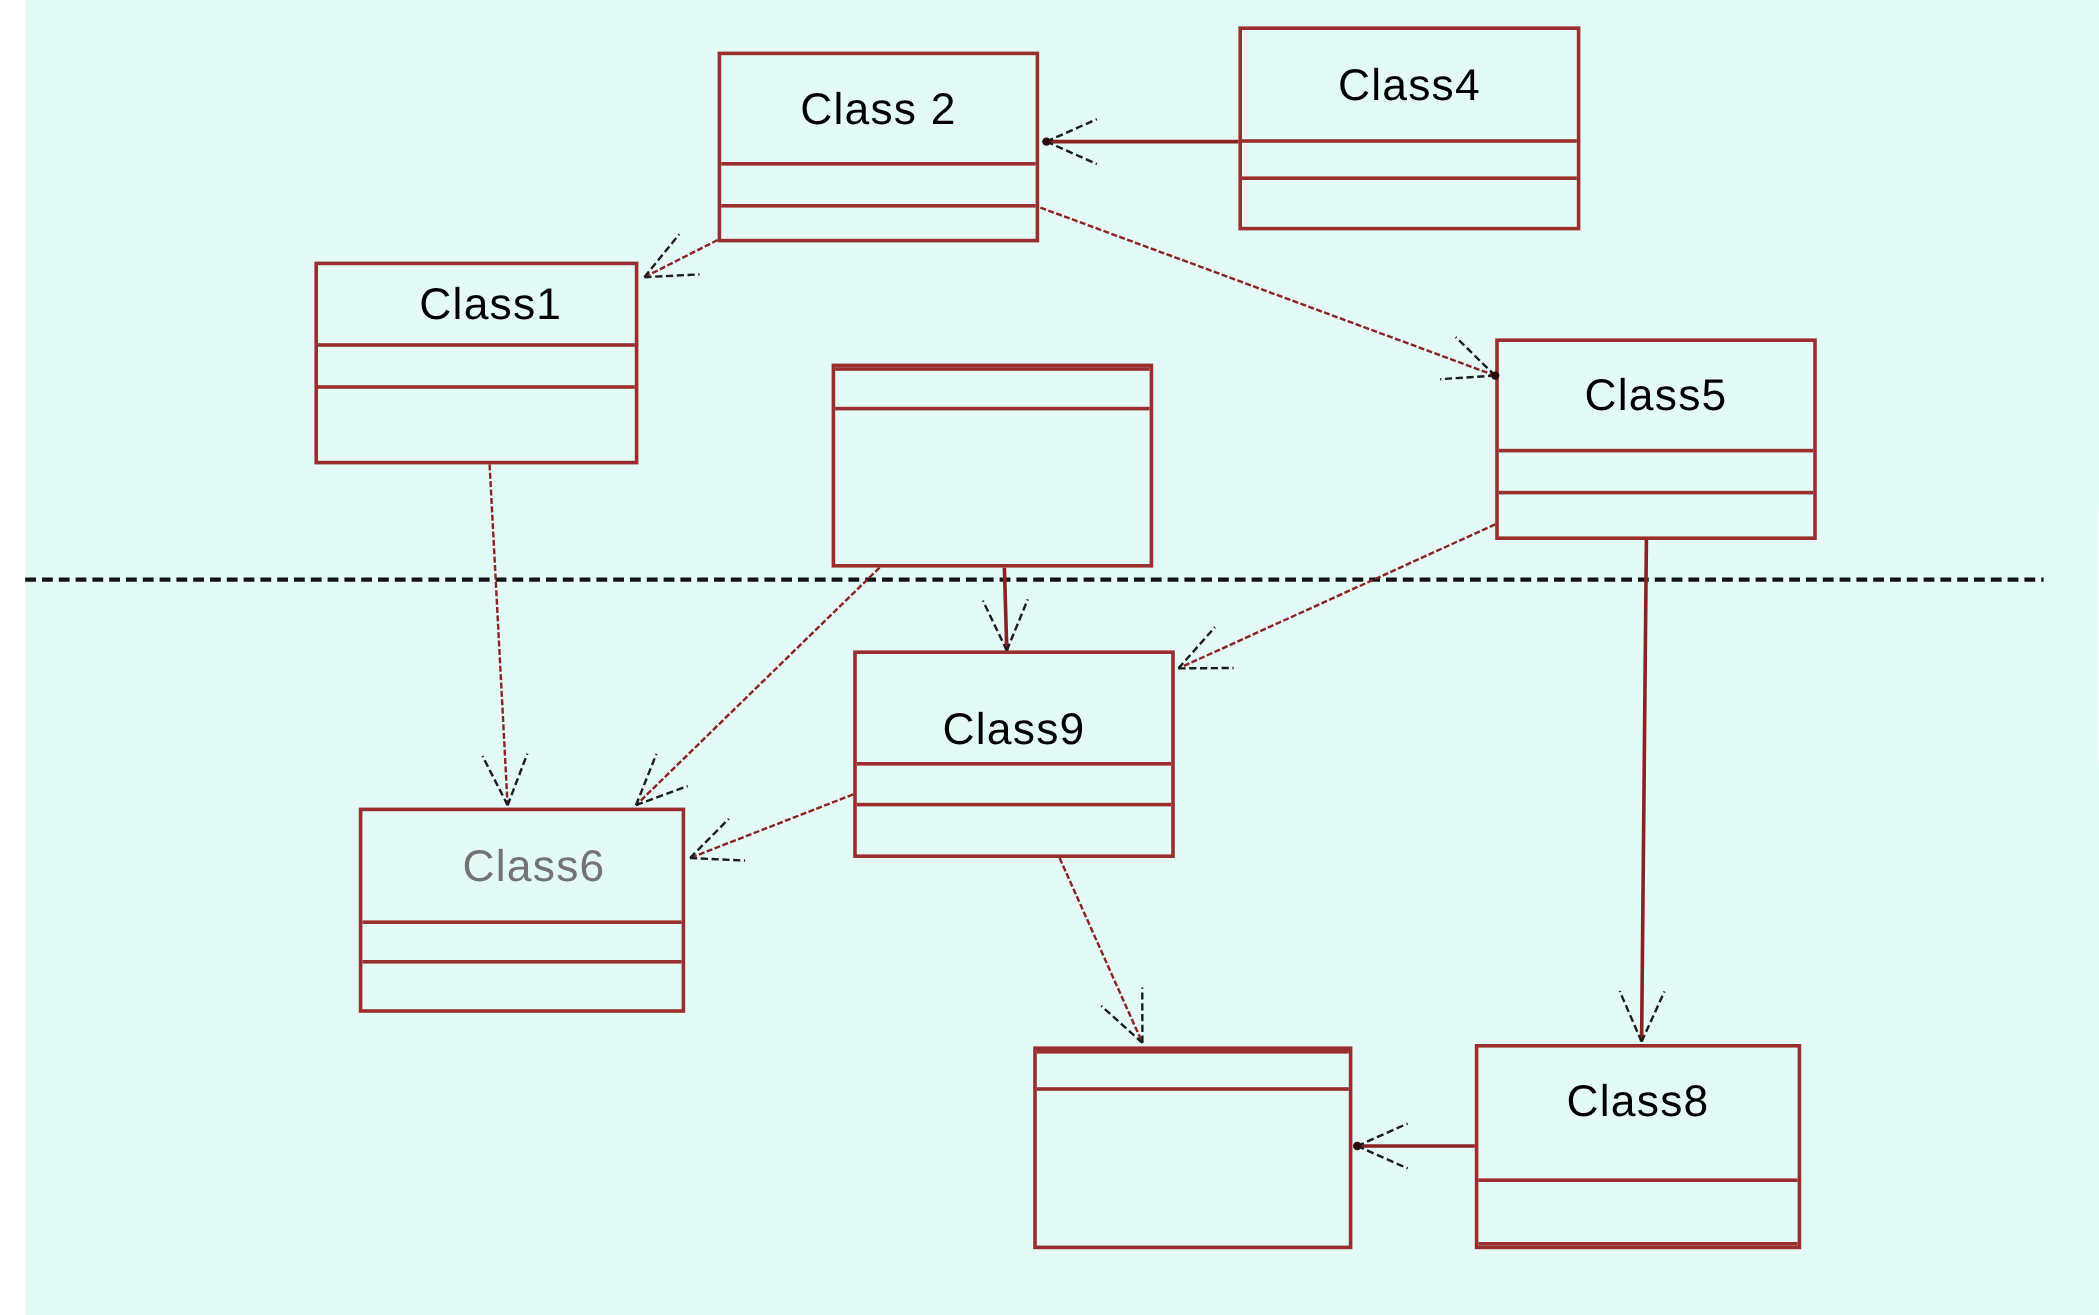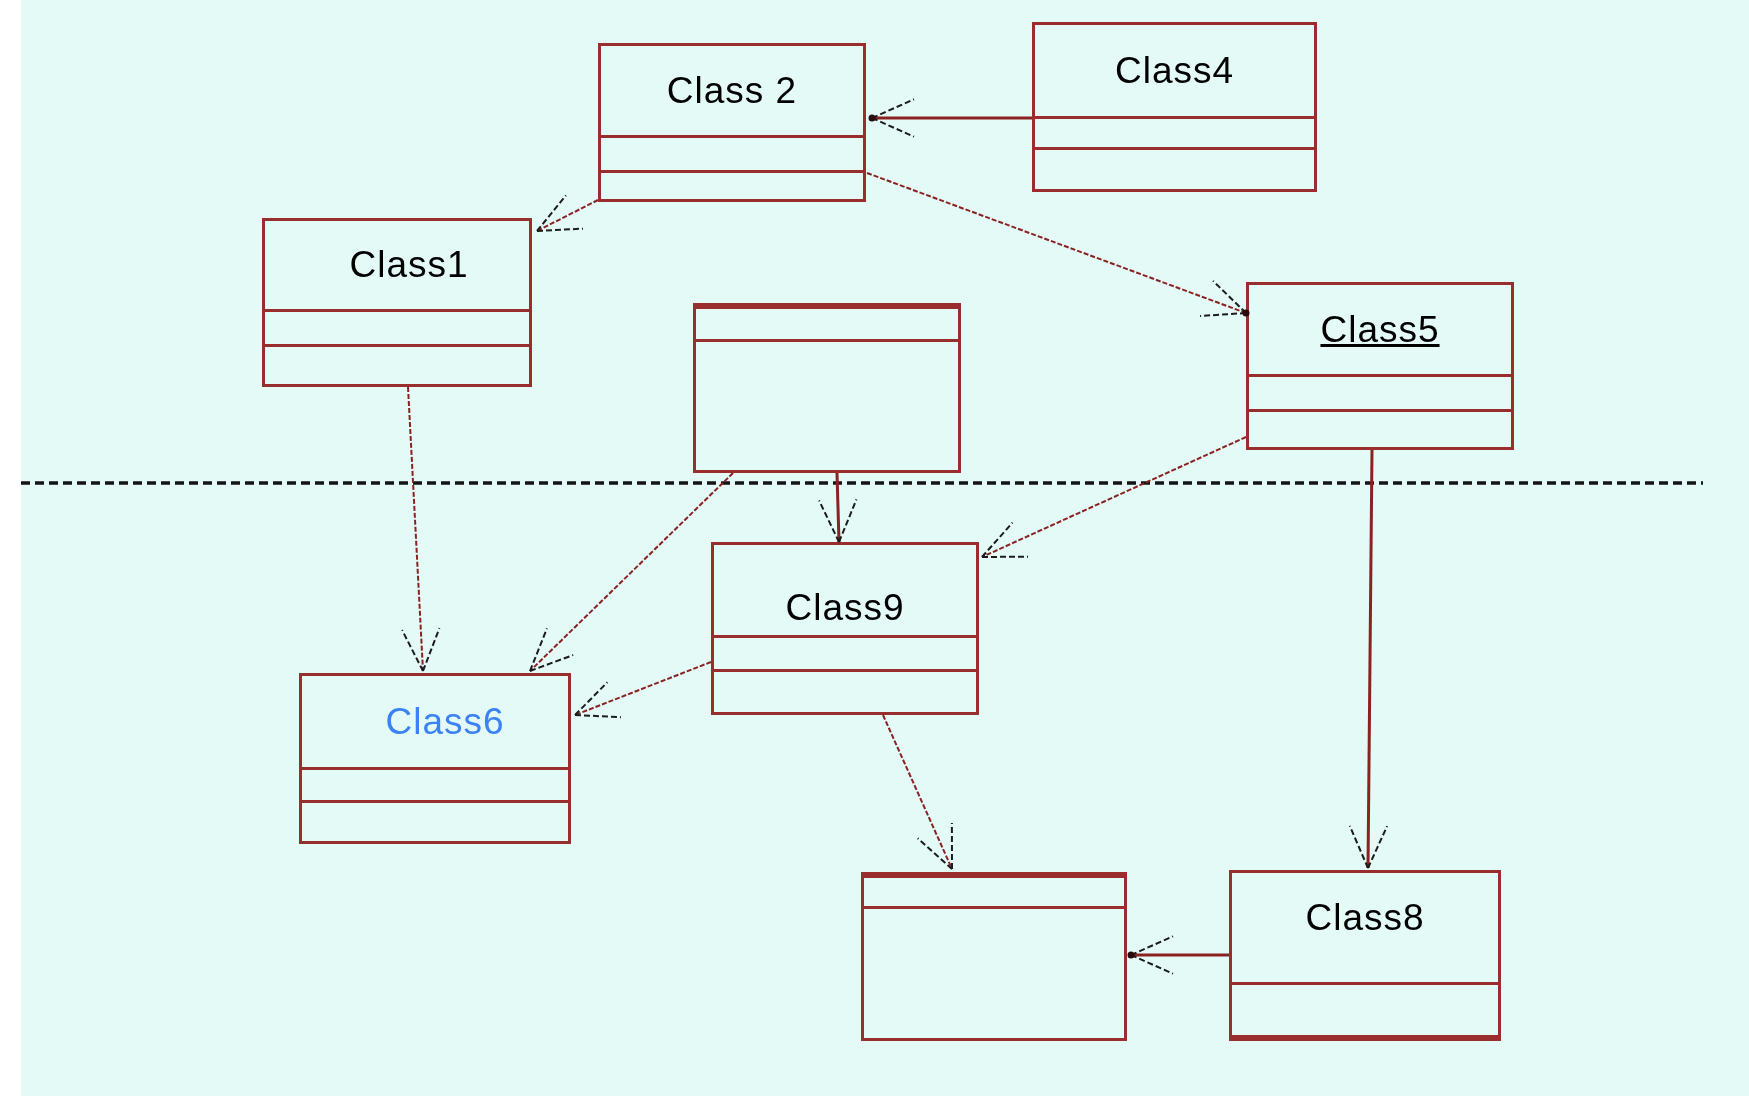--- a/index.html
+++ b/index.html
@@ -59,47 +59,47 @@
         <div class="ops-compartment" style="border-top-color: rgb(154, 45, 45);"></div>
       </div>
       <div class="class-box" style="left: 1032px; top: 22px; width: 285px; height: 170px; border-color: rgb(154, 45, 45);">
         <div class="title-compartment" style="height: 91px;">
           <span class="class-title" style="color: rgb(0, 0, 0);">Class4</span>
         </div>
         <div class="attr-compartment" style="height: 31px; border-top-color: rgb(154, 45, 45);"></div>
         <div class="ops-compartment" style="border-top-color: rgb(154, 45, 45);"></div>
       </div>
       <div class="class-box" style="left: 262px; top: 218px; width: 270px; height: 169px; border-color: rgb(154, 45, 45);">
-        <div class="title-compartment" style="height: 88px; padding-left: 24px;">
+        <div class="title-compartment" style="height: 65px; padding-left: 24px;">
           <span class="class-title" style="color: rgb(0, 0, 0);">Class1</span>
         </div>
         <div class="attr-compartment" style="height: 35px; border-top-color: rgb(154, 45, 45);"></div>
         <div class="ops-compartment" style="border-top-color: rgb(154, 45, 45);"></div>
       </div>
       <div class="class-box" style="left: 693px; top: 303px; width: 268px; height: 170px; border-color: rgb(154, 45, 45);">
         <div class="attr-compartment" style="height: 33px; border-top-color: rgb(154, 45, 45);"></div>
         <div class="ops-compartment" style="border-top-color: rgb(154, 45, 45);"></div>
       </div>
       <div class="class-box" style="left: 1246px; top: 282px; width: 268px; height: 168px; border-color: rgb(154, 45, 45);">
         <div class="title-compartment" style="height: 89px;">
-          <span class="class-title" style="color: rgb(0, 0, 0); text-decoration: underline;">Class5</span>
+          <span class="class-title" style="color: rgb(0, 0, 0);">Class5</span>
         </div>
         <div class="attr-compartment" style="height: 35px; border-top-color: rgb(154, 45, 45);"></div>
         <div class="ops-compartment" style="border-top-color: rgb(154, 45, 45);"></div>
       </div>
       <div class="class-box" style="left: 711px; top: 542px; width: 268px; height: 173px; border-color: rgb(154, 45, 45);">
         <div class="title-compartment" style="height: 90px;">
           <span class="class-title" style="color: rgb(0, 0, 0); margin-top: 35px;">Class9</span>
         </div>
         <div class="attr-compartment" style="height: 34px; border-top-color: rgb(154, 45, 45);"></div>
         <div class="ops-compartment" style="border-top-color: rgb(154, 45, 45);"></div>
       </div>
       <div class="class-box" style="left: 299px; top: 673px; width: 272px; height: 171px; border-color: rgb(154, 45, 45);">
         <div class="title-compartment" style="height: 91px;">
-          <span class="class-title" style="color: #3b82f6; margin-left: 20px;">Class6</span>
+          <span class="class-title" style="color: #737373; margin-left: 20px;">Class6</span>
         </div>
         <div class="attr-compartment" style="height: 33px; border-top-color: rgb(154, 45, 45);"></div>
         <div class="ops-compartment" style="border-top-color: rgb(154, 45, 45);"></div>
       </div>
       <div class="class-box" style="left: 861px; top: 872px; width: 266px; height: 169px; border-color: rgb(154, 45, 45);">
         <div class="attr-compartment" style="height: 31px; border-top-color: rgb(154, 45, 45);"></div>
         <div class="ops-compartment" style="border-top-color: rgb(154, 45, 45);"></div>
       </div>
       <div class="class-box" style="left: 1229px; top: 870px; width: 272px; height: 171px; border-color: rgb(154, 45, 45); gap: 20px;">
         <div class="title-compartment" style="height: 90px;">

